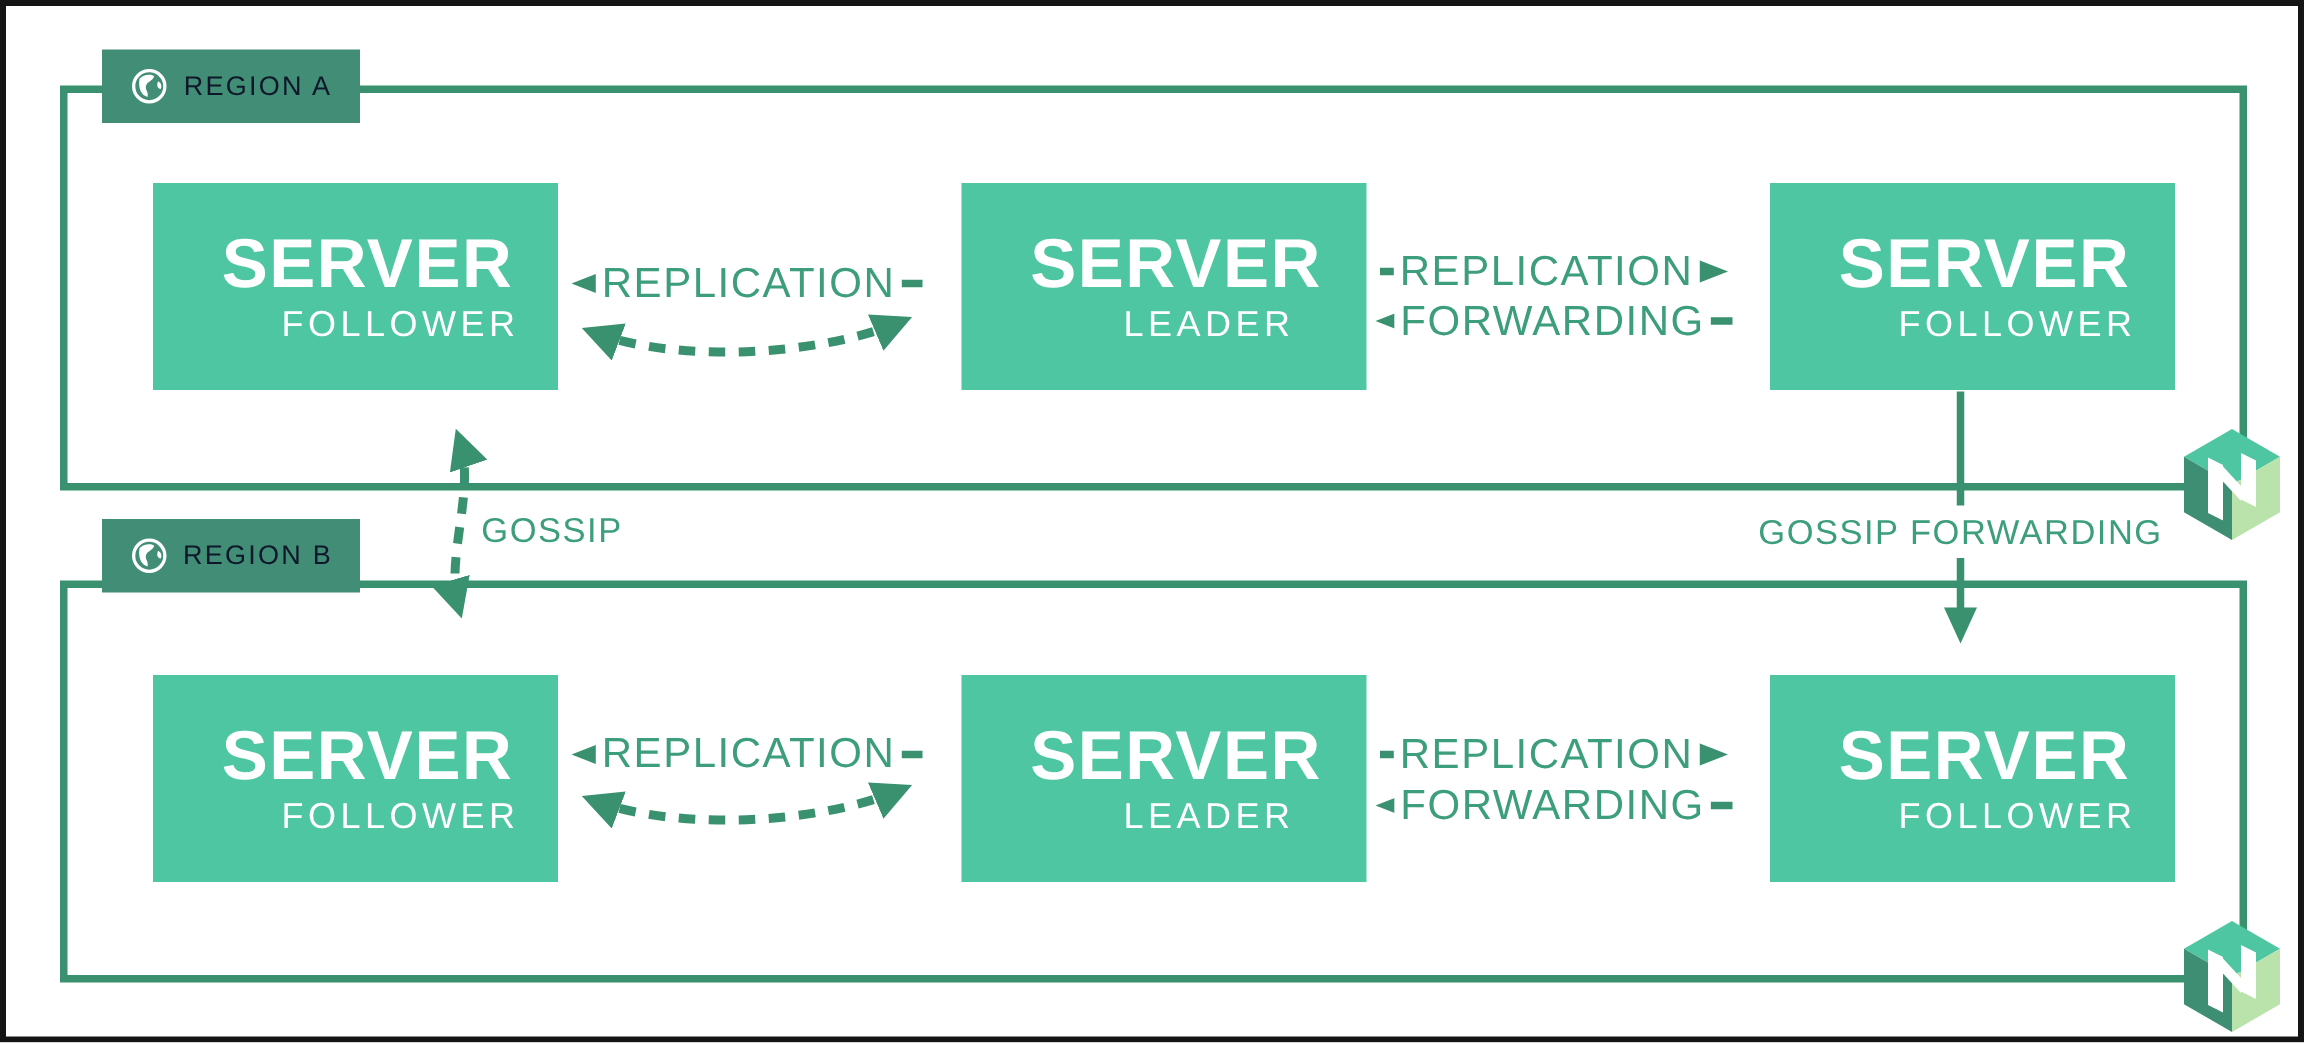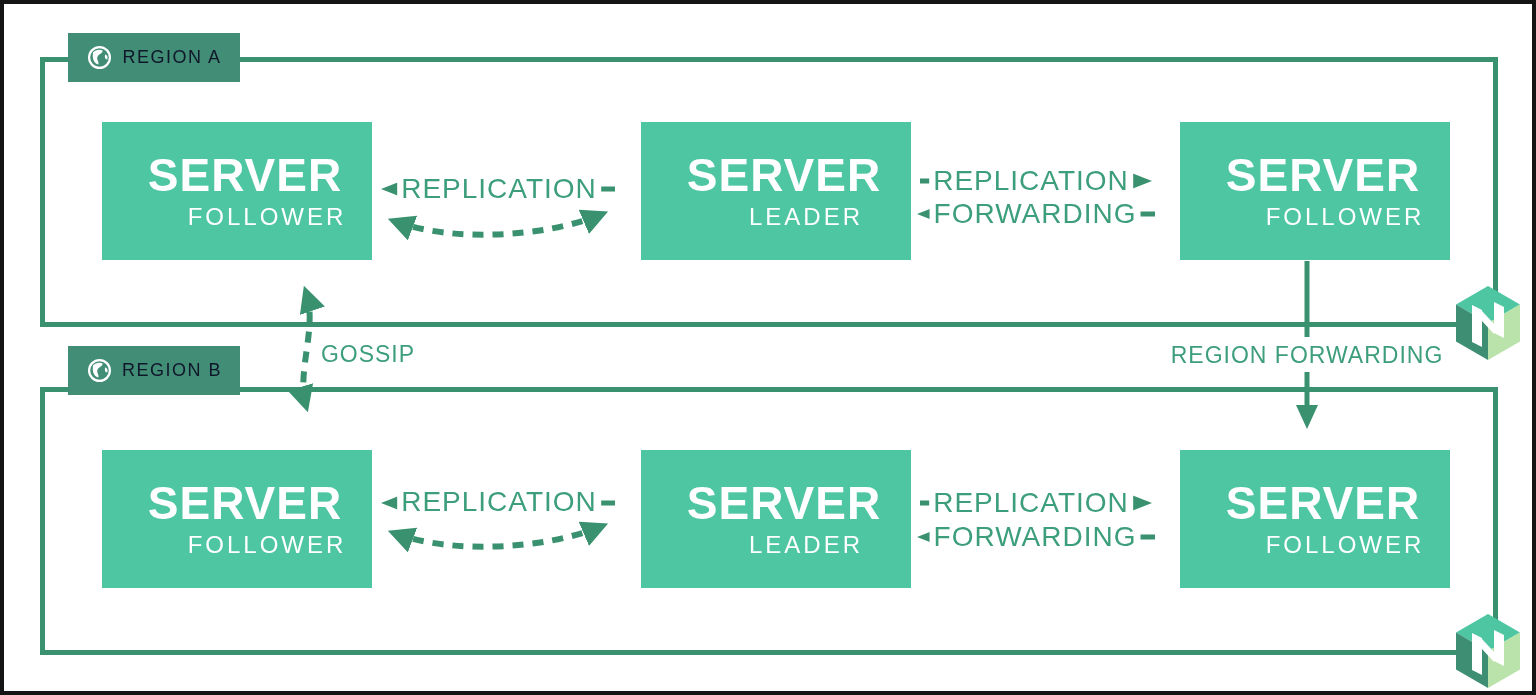--- a/index.html
+++ b/index.html
@@ -158,21 +158,21 @@
   </div>
   <div class="server-box" style="left:1180px;top:450px;">
     <div class="server-title">SERVER</div>
     <div class="server-role">FOLLOWER</div>
   </div>
 
   <div class="alabel" style="left:499px;top:189px;">REPLICATION</div>
   <div class="alabel" style="left:1031px;top:181px;">REPLICATION</div>
   <div class="alabel" style="left:1035px;top:214px;">FORWARDING</div>
   <div class="alabel big" style="left:326px;top:354px;margin-left:42px;">GOSSIP</div>
-  <div class="alabel big" style="left:1307px;top:355px;">REGION FORWARDING</div>
+  <div class="alabel big" style="left:1307px;top:355px;">GOSSIP FORWARDING</div>
   <div class="alabel" style="left:499px;top:502px;">REPLICATION</div>
   <div class="alabel" style="left:1031px;top:503px;">REPLICATION</div>
   <div class="alabel" style="left:1035px;top:537px;">FORWARDING</div>
 
   <svg class="logo" style="left:1452px;top:284px;" width="72" height="78" viewBox="-36 -39 72 78">
     <polygon points="0,-37 32,-18.5 0,0 -32,-18.5" fill="#4fc6a2"></polygon>
     <polygon points="-32,-18.5 0,0 0,37 -32,18.5" fill="#3e8e74"></polygon>
     <polygon points="0,0 32,-18.5 32,18.5 0,37" fill="#b9e3aa"></polygon>
     <g>
       <polygon points="-16,-18 -6,-13 -6,24 -16,19" fill="#ffffff"></polygon>

